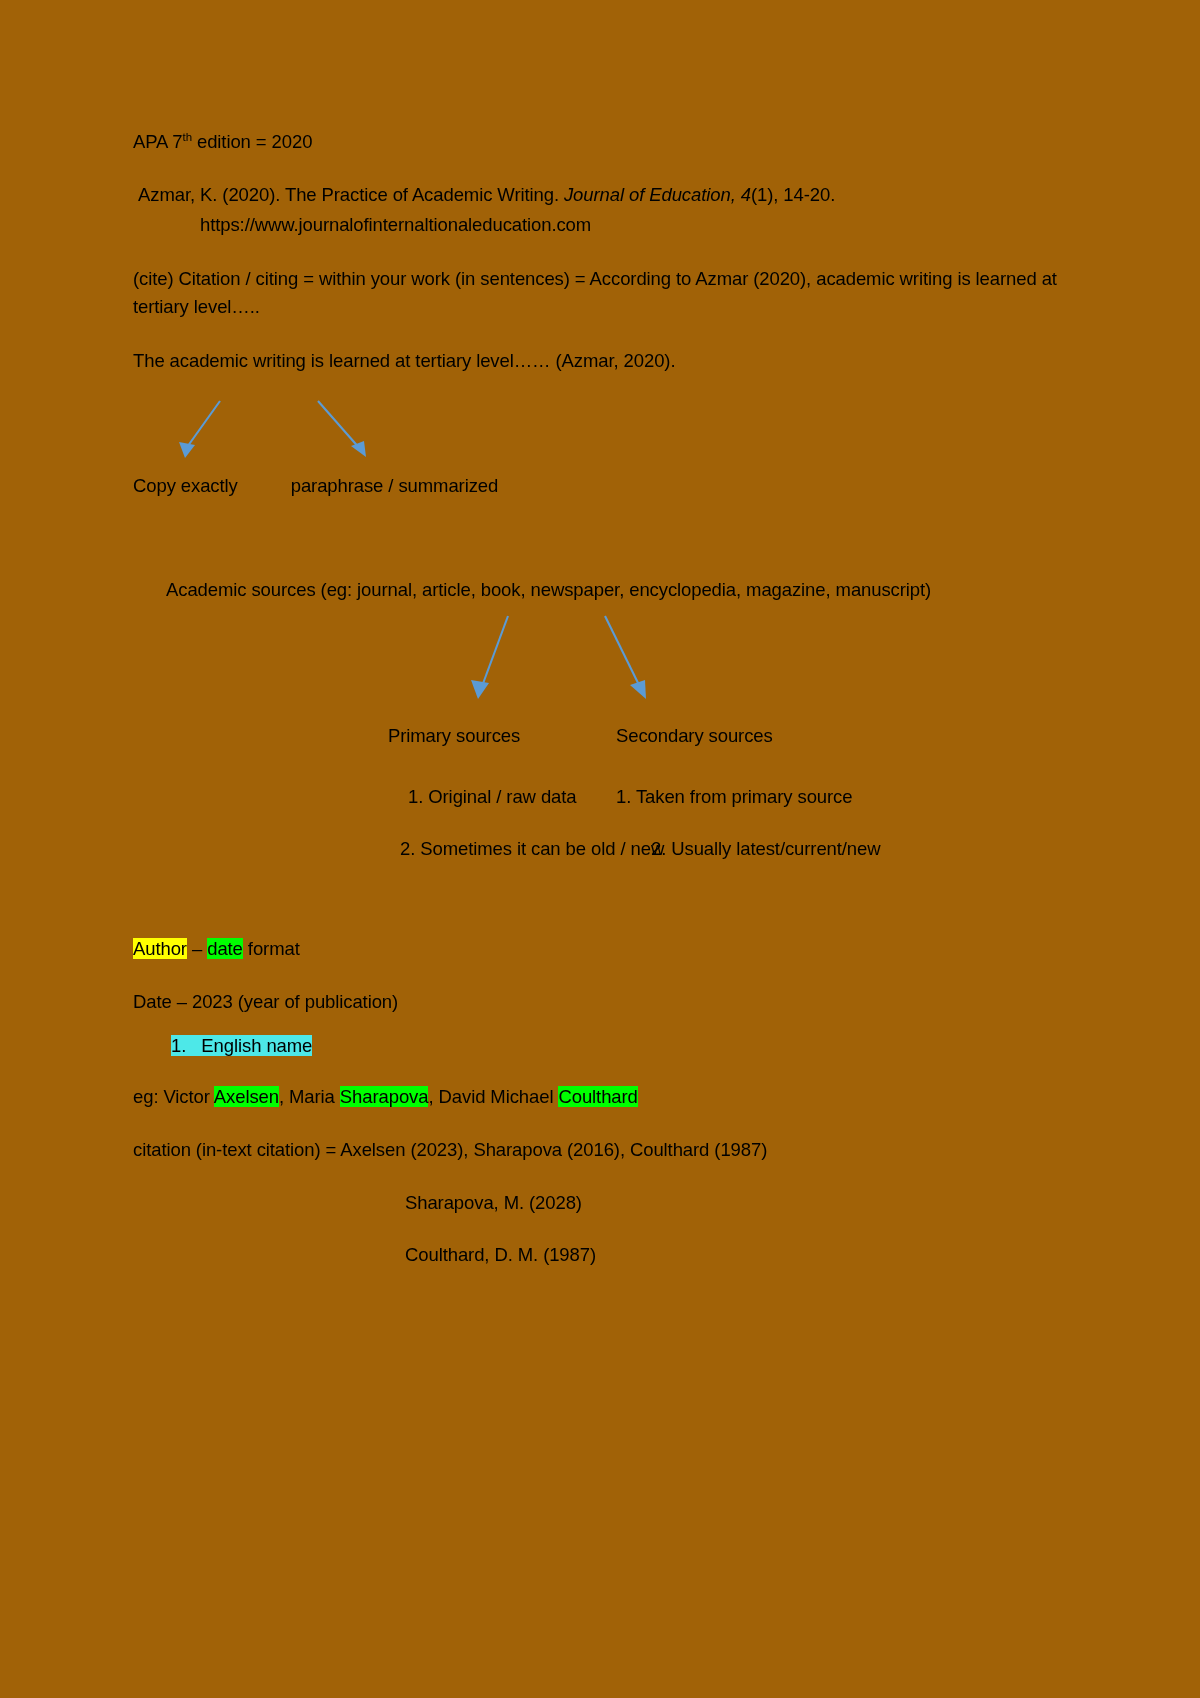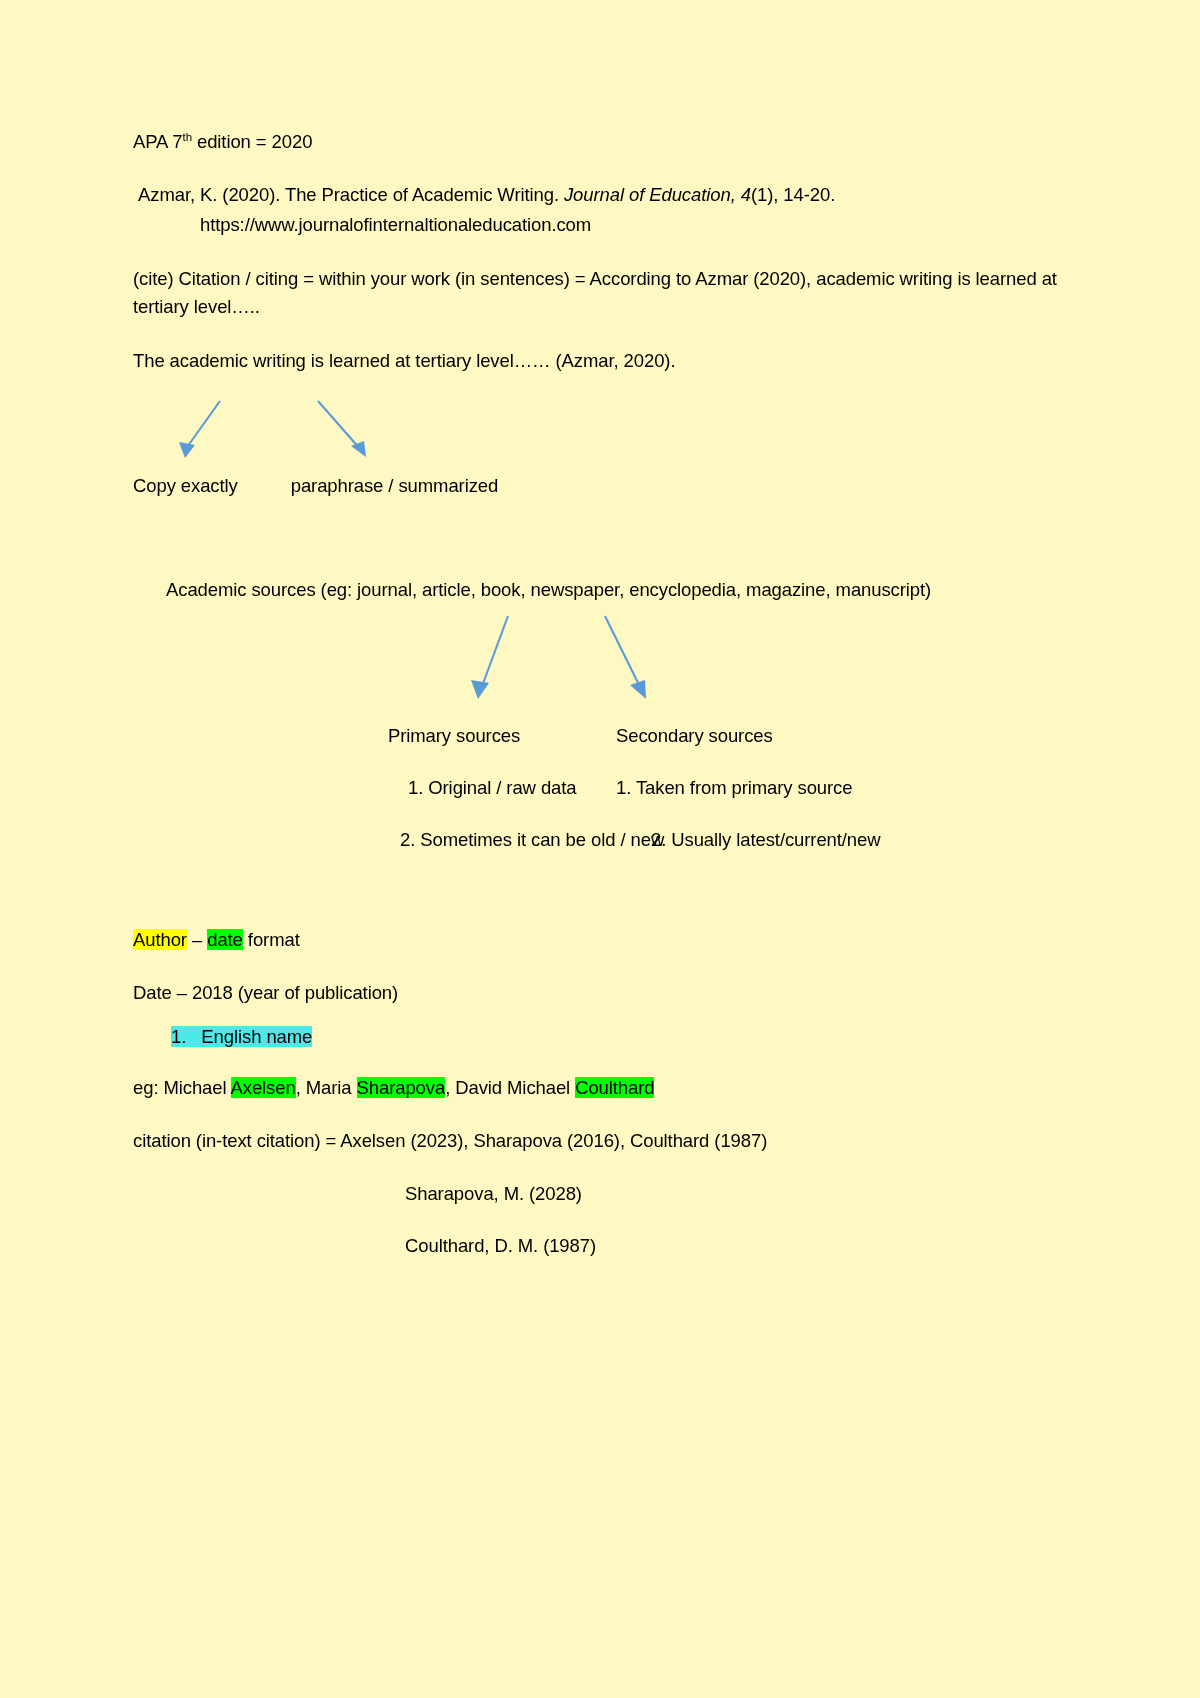--- a/index.html
+++ b/index.html
@@ -8,21 +8,21 @@
     background: #ffffff;
   }
   body {
     font-family: "Liberation Sans", sans-serif;
     color: #000000;
   }
   .page {
     position: relative;
     width: 1200px;
     height: 1698px;
-    background: #fef9c3;
+    background: #a16207;
     overflow: hidden;
   }
   .doc {
     position: absolute;
     left: 133px;
     top: 128px;
     width: 935px;
   }
   p {
     margin: 0 0 25px 0;
@@ -137,21 +137,21 @@
         <g>
           <line x1="472" y1="12" x2="508" y2="85" stroke="#5B9BD5" stroke-width="2.1"></line>
           <polygon points="513,95 497,81 512,76" fill="#5B9BD5"></polygon>
         </g>
       </svg>
     </div>
 
     <div class="cols">
       <div class="col-row">
         <div class="col-a">
-          <p class="ctr" style="margin-bottom:0">Primary sources</p>
+          <p class="ctr" style="margin-bottom:9px">Primary sources</p>
         </div>
         <div class="col-b">
           <p class="ctr" style="margin-bottom:0">Secondary sources</p>
         </div>
       </div>
 
       <div class="col-row">
         <div class="col-a">
           <p class="r1a" style="margin-bottom:0">1. Original / raw data</p>
         </div>
@@ -166,25 +166,25 @@
         </div>
         <div class="col-b">
           <p class="r2b" style="margin-bottom:0; margin-left:35px; white-space:nowrap;">2. Usually latest/current/new</p>
         </div>
       </div>
     </div>
 
     <p class="block-author"><span class="hl-yellow">Author</span><span> – </span><span class="hl-green">date</span><span> format</span></p>
 
 
-    <p style="margin-bottom:16px">Date – 2018 (year of publication)</p>
+    <p style="margin-bottom:16px">Date – 2023 (year of publication)</p>
 
     <p class="list-num"><span class="hl-cyan"><span>1.</span>&nbsp;&nbsp;&nbsp;<span>English name</span></span></p>
 
-    <p><span>eg: Michael </span><span class="hl-green">Axelsen</span><span>, Maria </span><span class="hl-green">Sharapova</span><span>, David Michael </span><span class="hl-green">Coulthard</span></p>
+    <p><span>eg: Victor </span><span class="hl-green">Axelsen</span><span>, Maria </span><span class="hl-green">Sharapova</span><span>, David Michael </span><span class="hl-green">Coulthard</span></p>
 
     <p>citation (in-text citation) = Axelsen (2023), Sharapova (2016), Coulthard (1987)</p>
 
 
     <p class="ref-indent-1">Sharapova, M. (2028)</p>
 
     <p class="ref-indent-2">Coulthard, D. M. (1987)</p>
 
   </div>
 </div>

